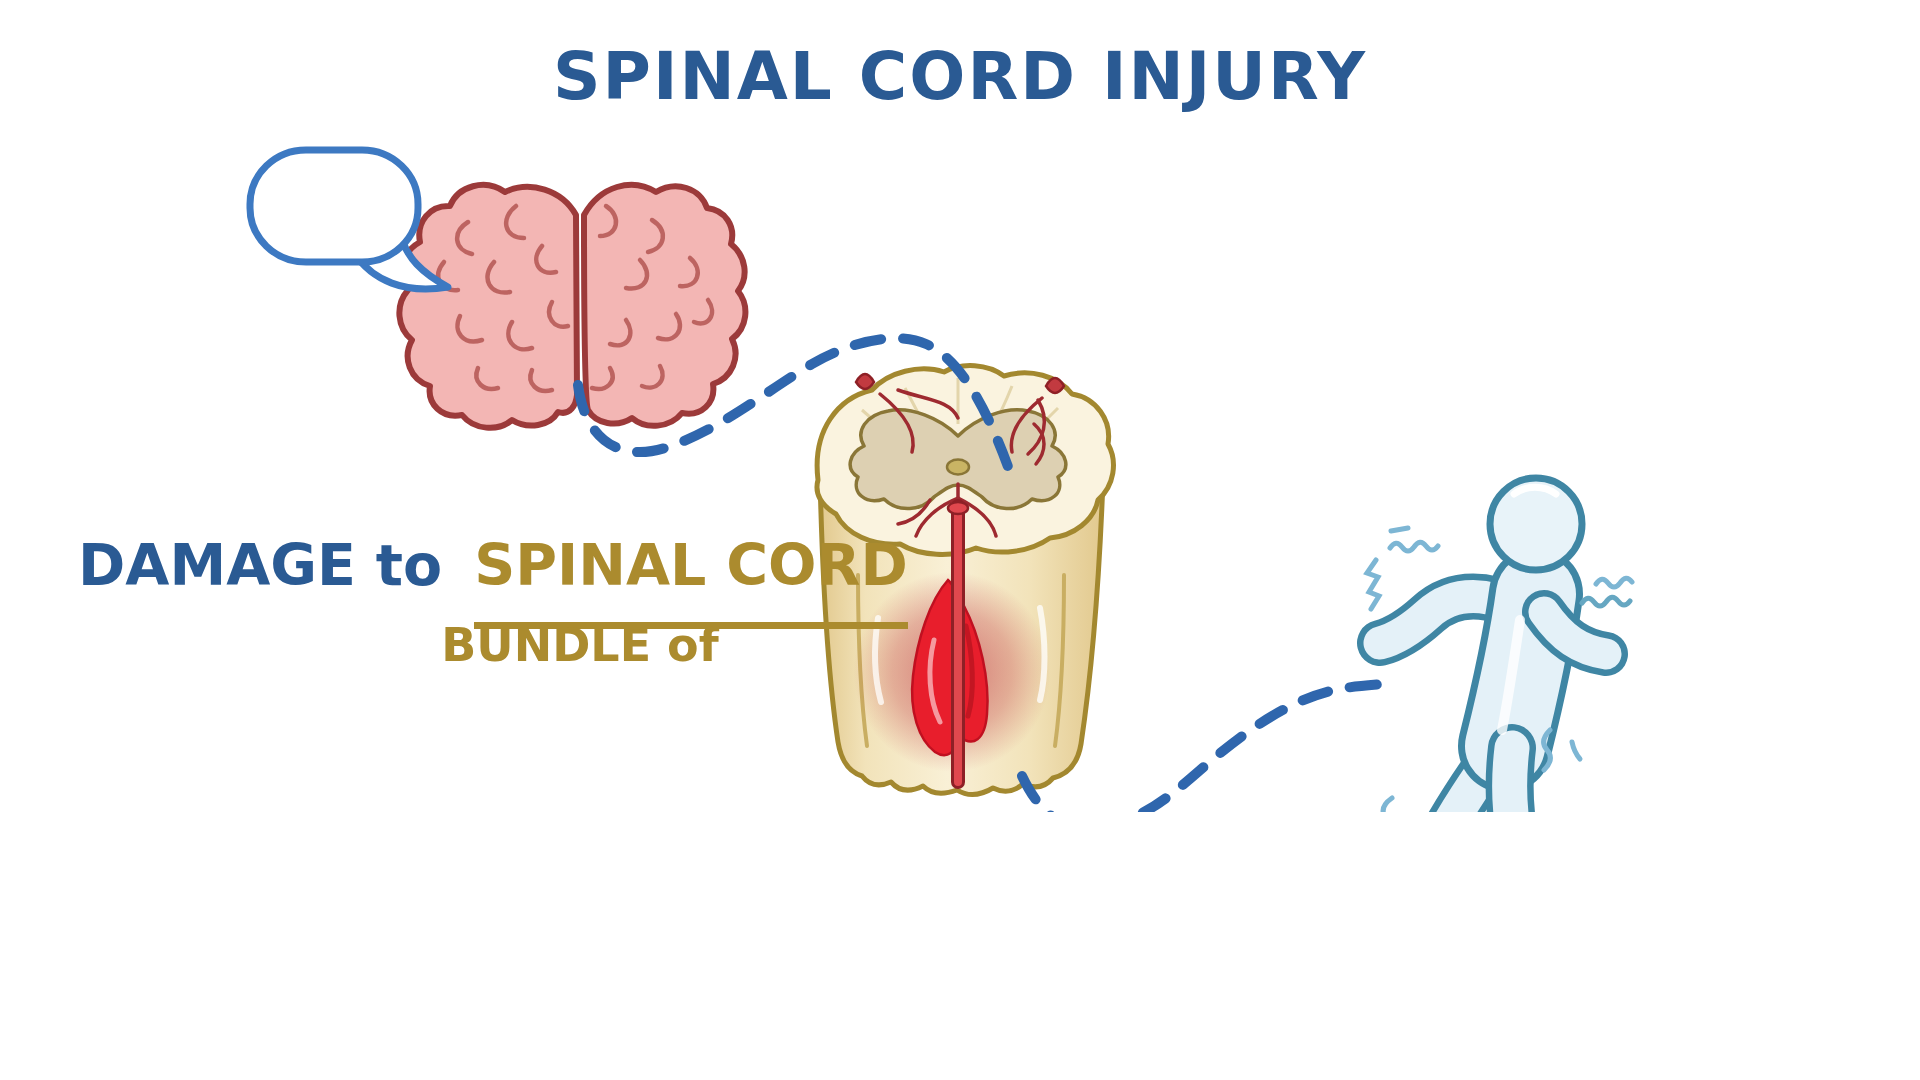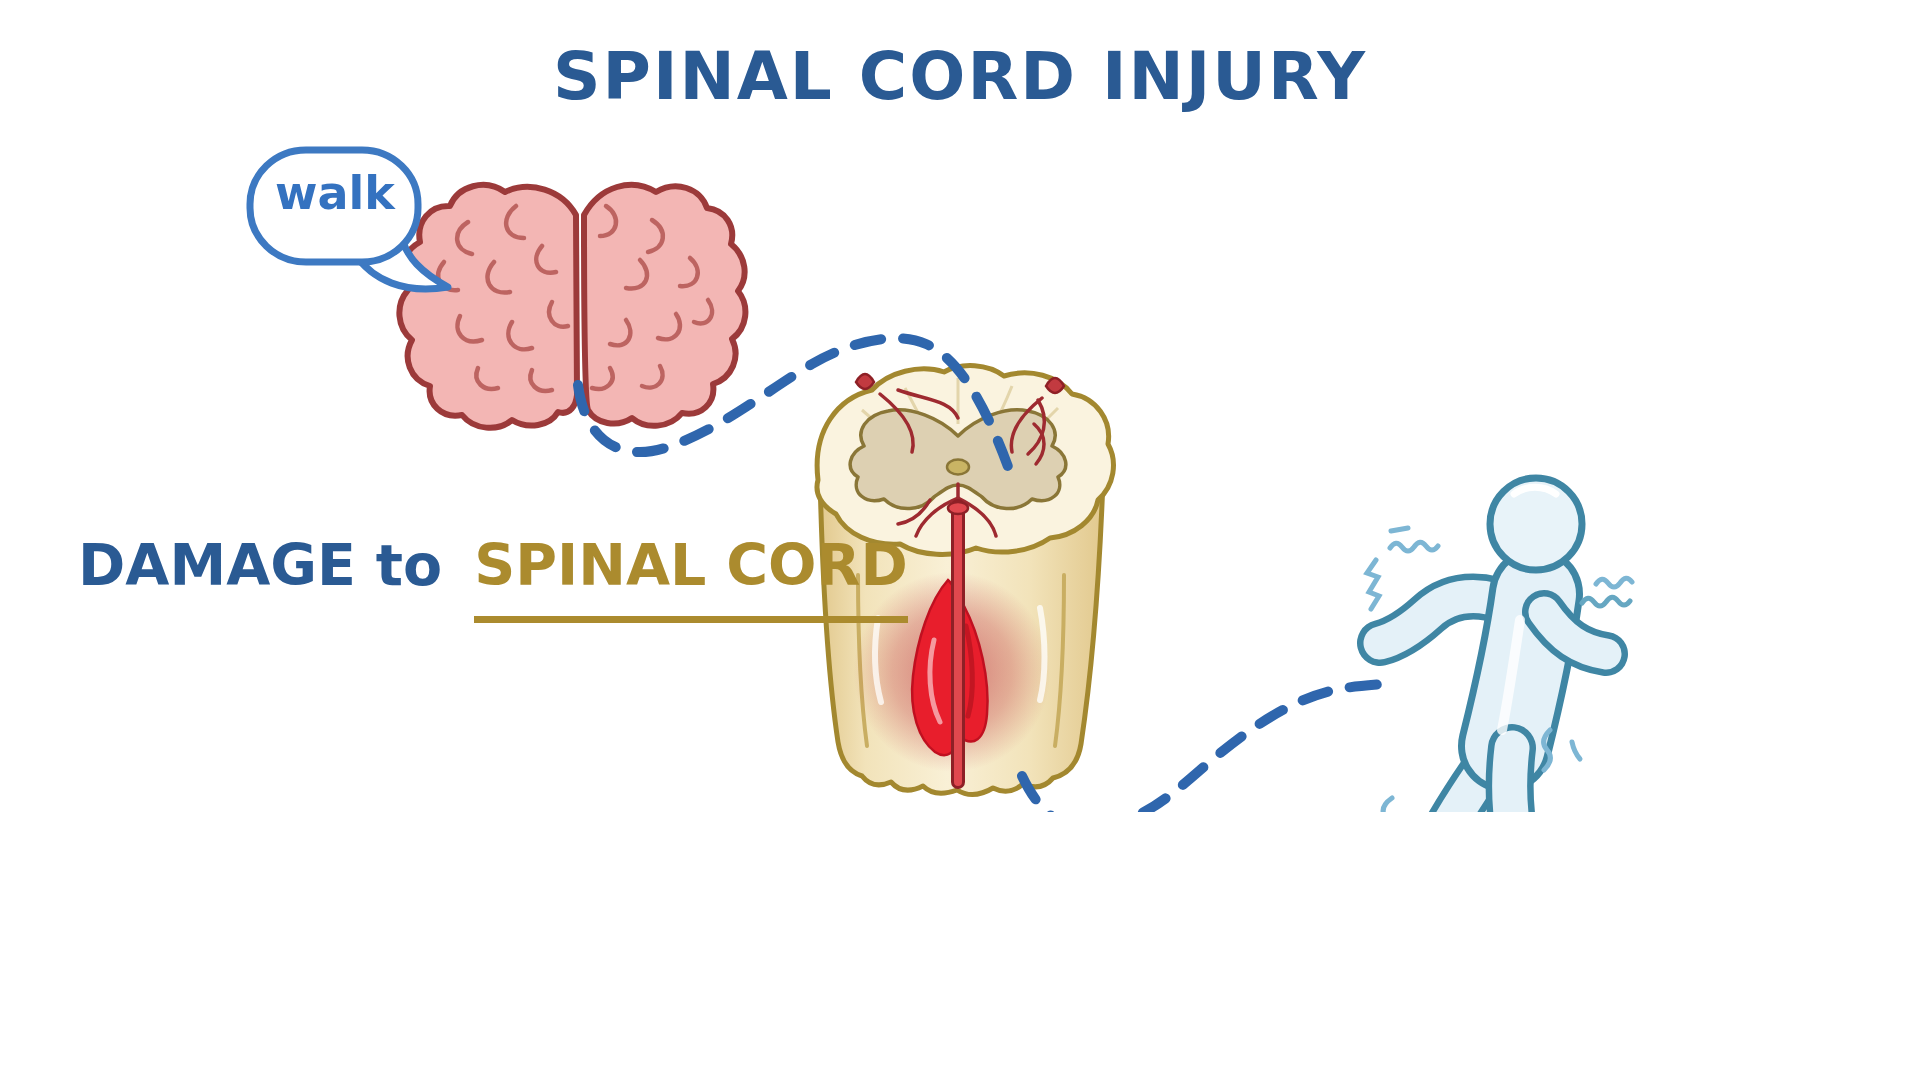--- a/index.html
+++ b/index.html
@@ -15,21 +15,21 @@
   .bubble-text{
     position:absolute;left:252px;top:166px;width:166px;text-align:center;
     font-size:46px;font-weight:800;color:#3472c0;
   }
   .caption-line{
     position:absolute;left:78px;top:532px;display:flex;align-items:baseline;gap:32px;
     font-size:57px;font-weight:800;white-space:nowrap;
   }
   .caption-prefix{color:#2a5a93;}
   .caption-highlight{
-    color:#ab8b2e;border-bottom:7px solid #ab8b2e;padding-bottom:18px;
+    color:#ab8b2e;border-bottom:7px solid #ab8b2e;padding-bottom:24px;
   }
   .caption-sub{
     position:absolute;left:375px;top:618px;width:410px;text-align:center;
     color:#ab8b2e;font-size:46px;font-weight:800;line-height:1.18;
   }
 </style>
 </head>
 <body>
 
 <div class="canvas">
@@ -232,23 +232,23 @@
       <path d="M 1596 584 q 6 -9 12 -1 q 6 8 12 0 q 6 -9 12 -1"></path>
       <path d="M 1550 730 q -11 11 -3 20 q 8 9 -3 20"></path>
       <path d="M 1572 742 q 2 10 8 17"></path>
       <path d="M 1392 798 q -13 9 -7 19 q 6 10 -7 19"></path>
       <path d="M 1372 852 q -11 9 -5 19"></path>
     </g>
   </svg>
 
   <div class="page-title">SPINAL CORD INJURY</div>
 
-  <div class="bubble-text">walk</div>
 
   <div class="caption-line">
     <span class="caption-prefix">DAMAGE to</span>
     <span class="caption-highlight">SPINAL CORD</span>
   </div>
 
   <div class="caption-sub">
+    <div>BUNDLE of</div>
   </div>
 
 </div>
 
 </body></html>

